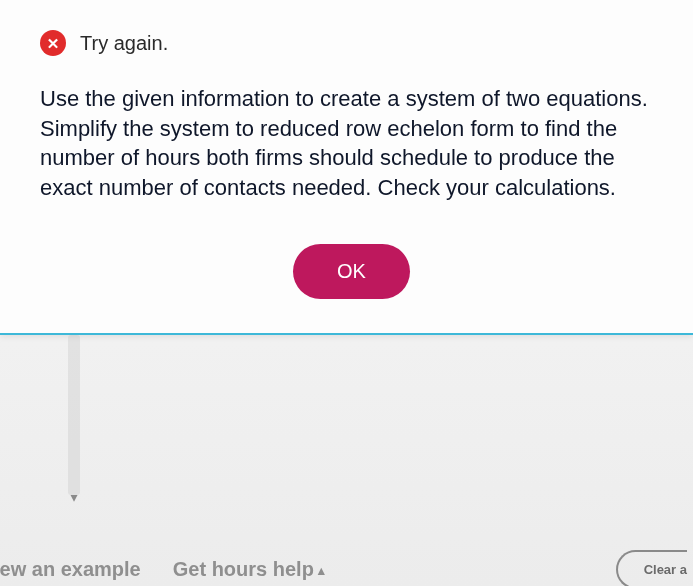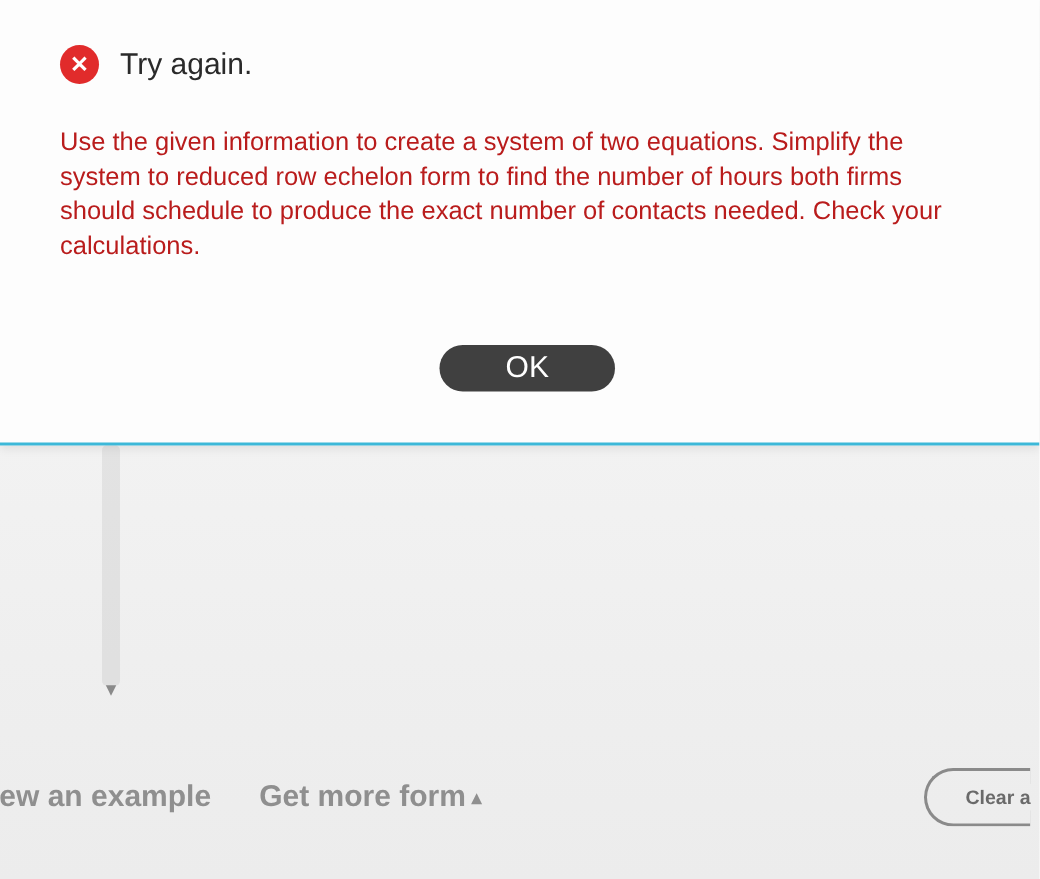--- a/index.html
+++ b/index.html
@@ -40,37 +40,37 @@
       font-size: 15px;
       flex-shrink: 0;
       line-height: 1;
     }
     .dialog-title {
       font-size: 20px;
       color: #2a2a2a;
       font-weight: 400;
     }
     .dialog-body {
-      font-size: 17px;
+      font-size: 22px;
       line-height: 1.35;
-      color: #b91c1c;
-      margin-bottom: 54px;
+      color: #0f172a;
+      margin-bottom: 41px;
       padding-right: 10px;
     }
     .dialog-actions {
       display: flex;
       justify-content: center;
       padding-bottom: 6px;
     }
     .ok-button {
-      background: #404040;
+      background: #be185d;
       color: #fff;
       border: none;
       border-radius: 28px;
-      padding: 4px 44px;
+      padding: 16px 44px;
       font-size: 20px;
       cursor: pointer;
       font-family: inherit;
     }
     .lower-region {
       position: relative;
       height: 260px;
     }
     .scroll-track {
       position: absolute;
@@ -153,18 +153,18 @@
 </div>
 
 <div class="lower-region">
   <div class="scroll-track"></div>
   <div class="scroll-thumb">▾</div>
 
   <div class="footer-bar">
     <div class="footer-left">
       <span class="footer-link cut">iew an example</span>
       <span class="footer-link">
-        <span>Get more form</span><span class="dropdown-caret">▴</span>
+        <span>Get hours help</span><span class="dropdown-caret">▴</span>
       </span>
     </div>
     <div class="clear-button">Clear a</div>
   </div>
 </div>
 
 </body></html>

